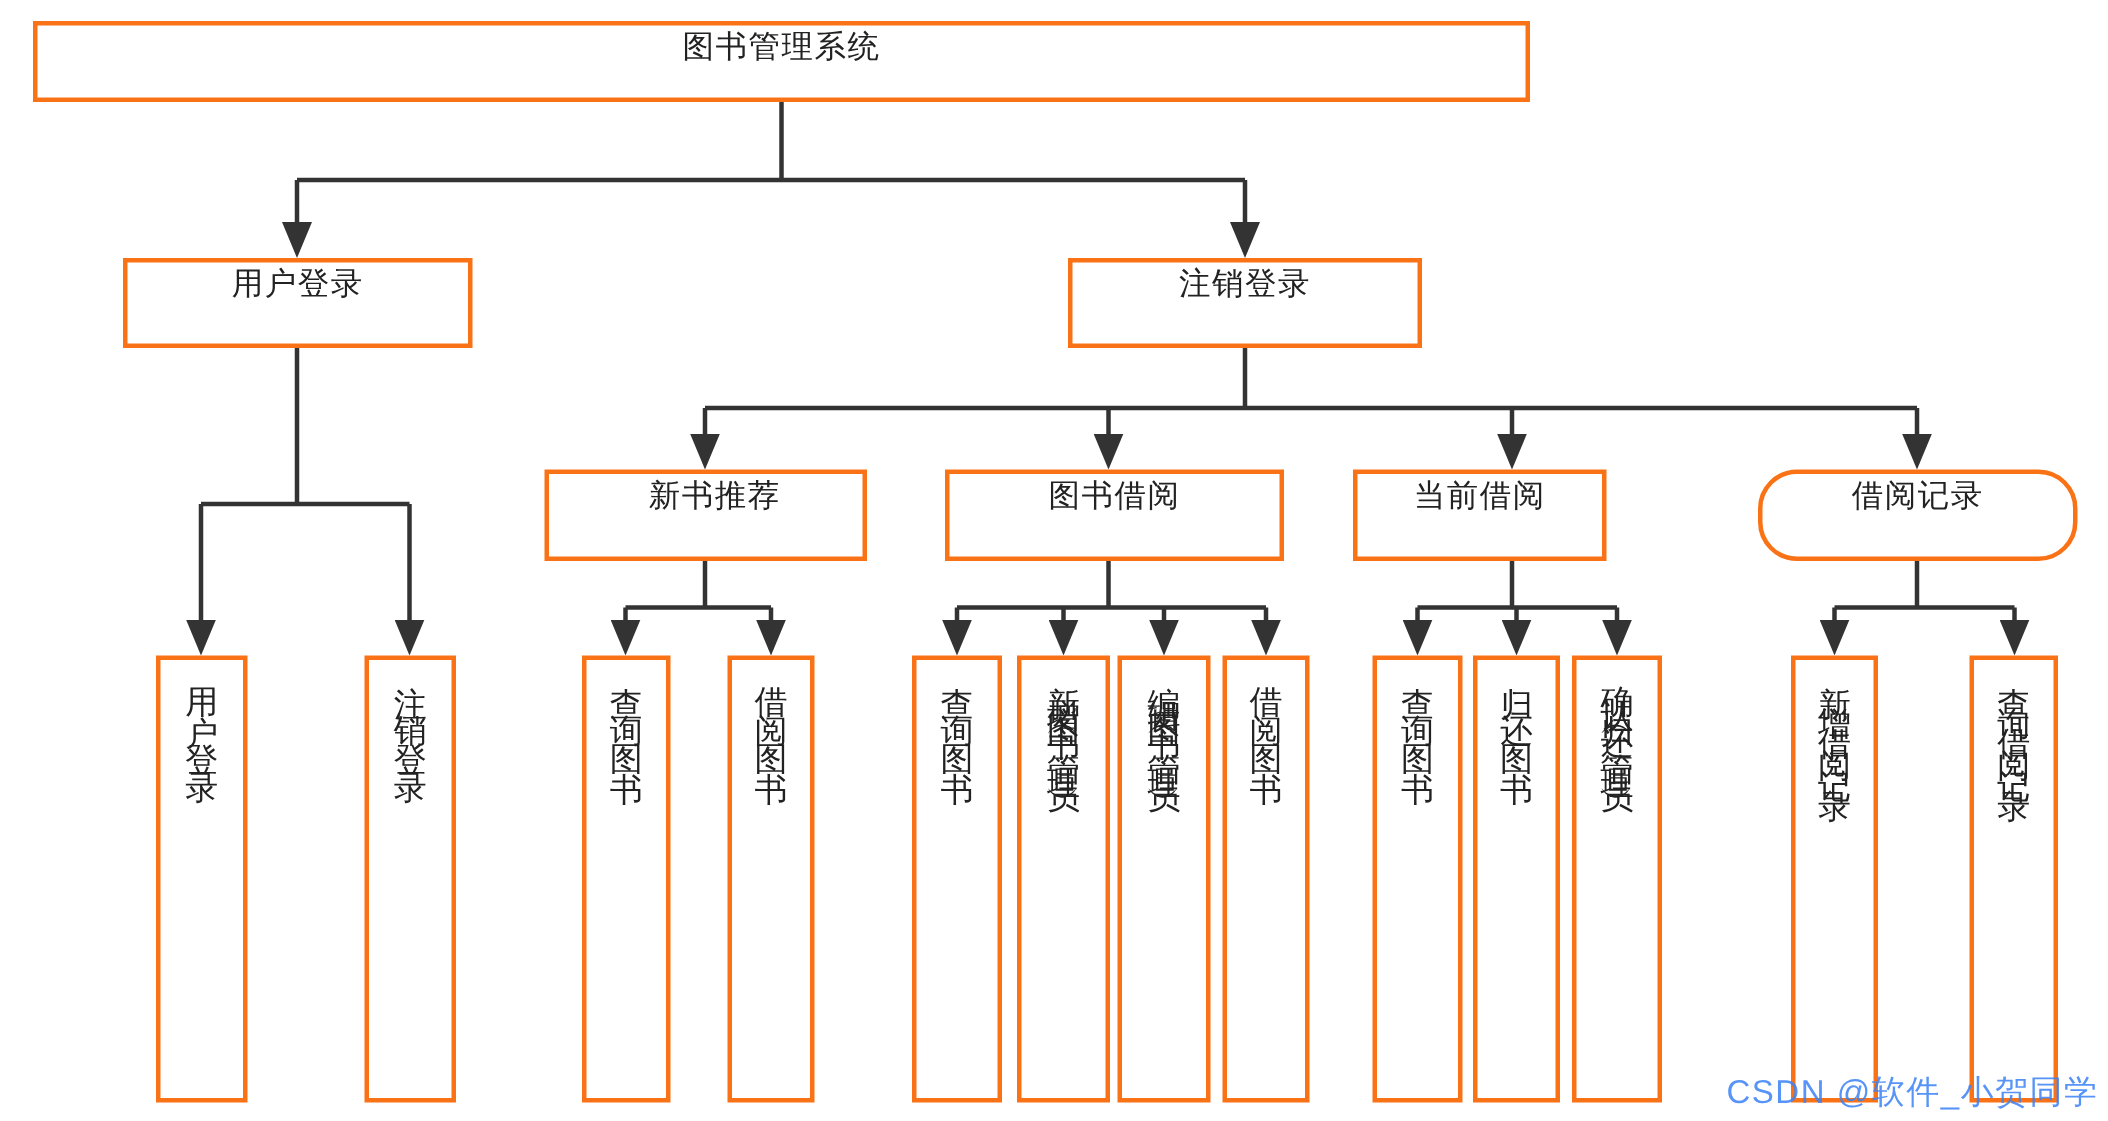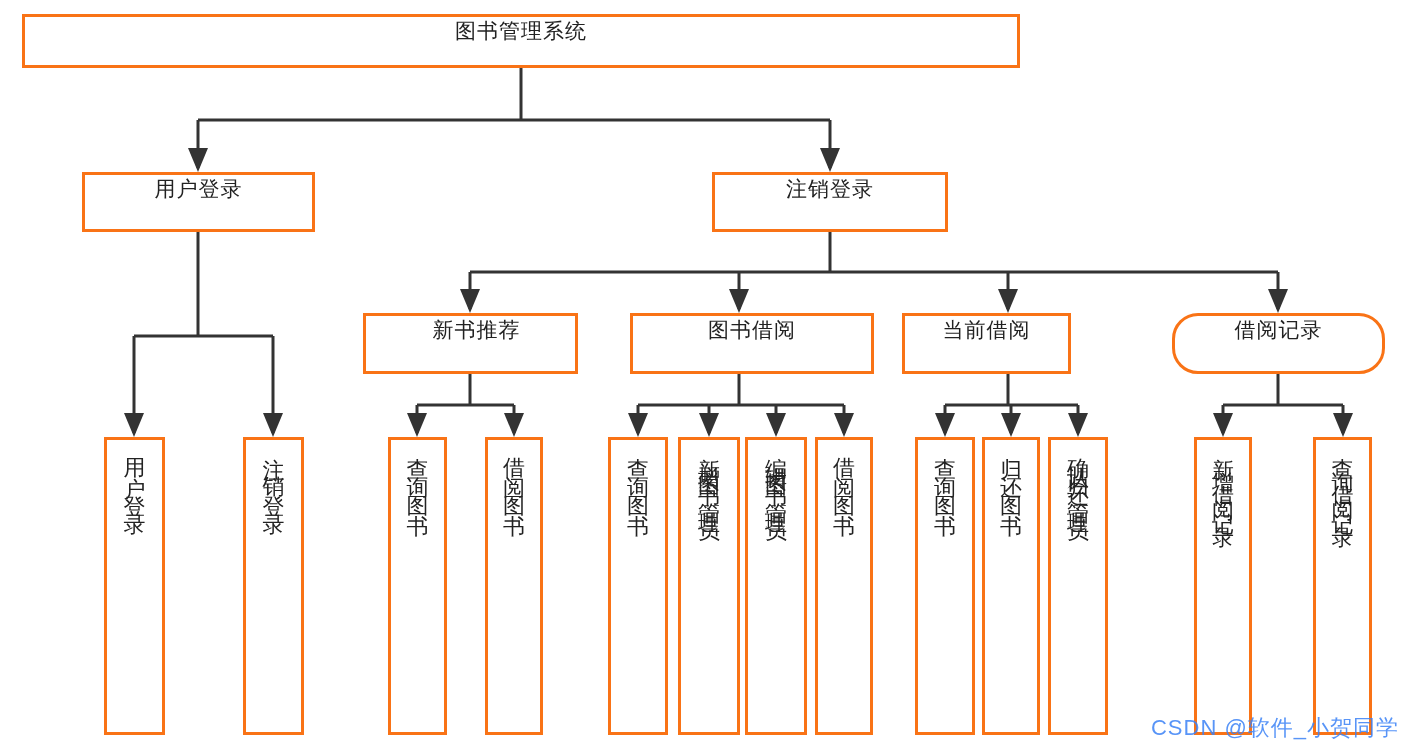--- a/index.html
+++ b/index.html
@@ -28,21 +28,21 @@
     line-height:1;
     color:#222222;
   }
   .leaf.mid .vlabel{letter-spacing:14px;}
   .leaf.long .vlabel{letter-spacing:9px;}
   
   .n-root   {left:22px;  top:14px;  width:998px; height:54px;}
   .n-login  {left:82px;  top:172px; width:233px; height:60px;}
   .n-mgmt   {left:712px; top:172px; width:236px; height:60px;}
   .n-newrec {left:363px; top:313px; width:215px; height:61px;padding-left:12px;}
-  .n-borrow {left:630px; top:313px; width:244px; height:61px;}
+  .n-borrow {left:630px; top:313px; width:226px; height:61px;}
   .n-current{left:902px; top:313px; width:169px; height:61px;}
   .n-records{left:1172px;top:313px; width:213px; height:61px;border-radius:26px;}
   .leaf{top:437px;height:298px;}
   .n-l-ul{left:104px; width:61px;}
   .n-l-lo{left:243px; width:61px;}
   .n-l-q1{left:388px; width:59px;}
   .n-l-b1{left:485px; width:58px;}
   .n-l-q2{left:608px; width:60px;}
   .n-l-ab{left:678px; width:62px;}
   .n-l-eb{left:745px; width:62px;}

